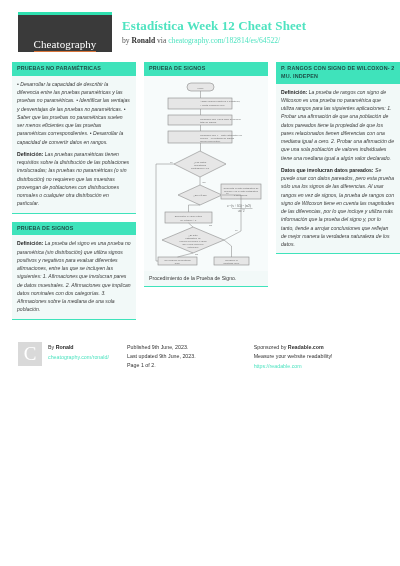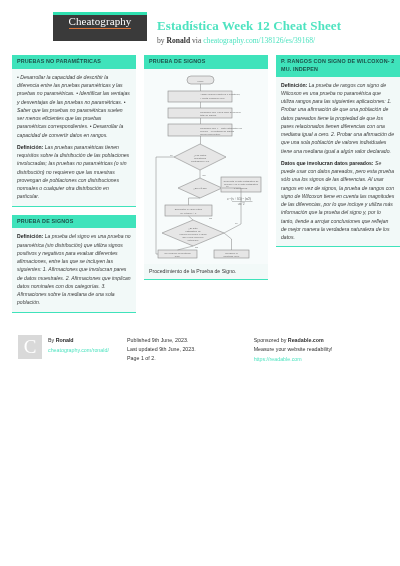--- a/index.html
+++ b/index.html
@@ -7,26 +7,25 @@
     width: 400px; height: 566px;
     background: #ffffff;
     font-family: "Liberation Sans", sans-serif;
     overflow: hidden;
   }
   .page { position: relative; width: 400px; height: 566px; padding: 0; }
 
   
   .header { display: flex; align-items: flex-start; padding: 12px 0 6px 18px; }
   .logo-box {
-    width: 94px; height: 29px;
+    width: 94px; height: 40px;
     background: #3a3a3a;
     border-top: 3px solid #2fe0b0;
-    display: flex; align-items: flex-start; justify-content: center;
+    display: flex; align-items: flex-end; justify-content: center;
     flex: 0 0 auto;
-    margin-left: 35px;
   }
   .logo-text {
     color: #ffffff;
     font-family: "Liberation Serif", serif;
     font-size: 11px;
     letter-spacing: .1px;
     border-bottom: 1.2px solid #d8743a;
     padding-bottom: 1px;
     white-space: nowrap;
   }
@@ -125,21 +124,21 @@
 <body>
 
 <div class="page">
 
   <div class="header">
     <div class="logo-box">
       <span class="logo-text">Cheatography</span>
     </div>
     <div class="title-block">
       <div class="doc-title">Estadística Week 12 Cheat Sheet</div>
-      <div class="doc-sub"><span>by </span><b>Ronald</b><span> via </span><span class="lnk">cheatography.com/138126/es/39168/</span></div>
+      <div class="doc-sub"><span>by </span><b>Ronald</b><span> via </span><span class="lnk">cheatography.com/182814/es/64522/</span></div>
     </div>
   </div>
 
   <div class="columns">
 
     <div class="col">
 
       <div class="block">
         <div class="block-head">PRUEBAS NO PARAMÉTRICAS</div>
         <div class="block-body">

